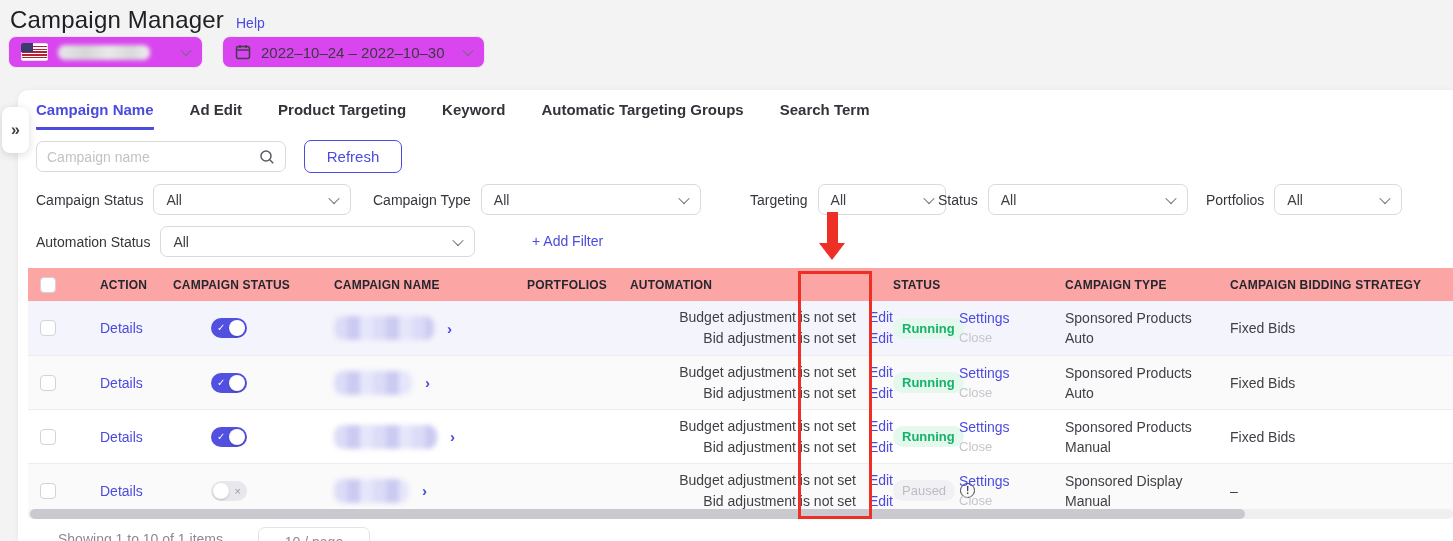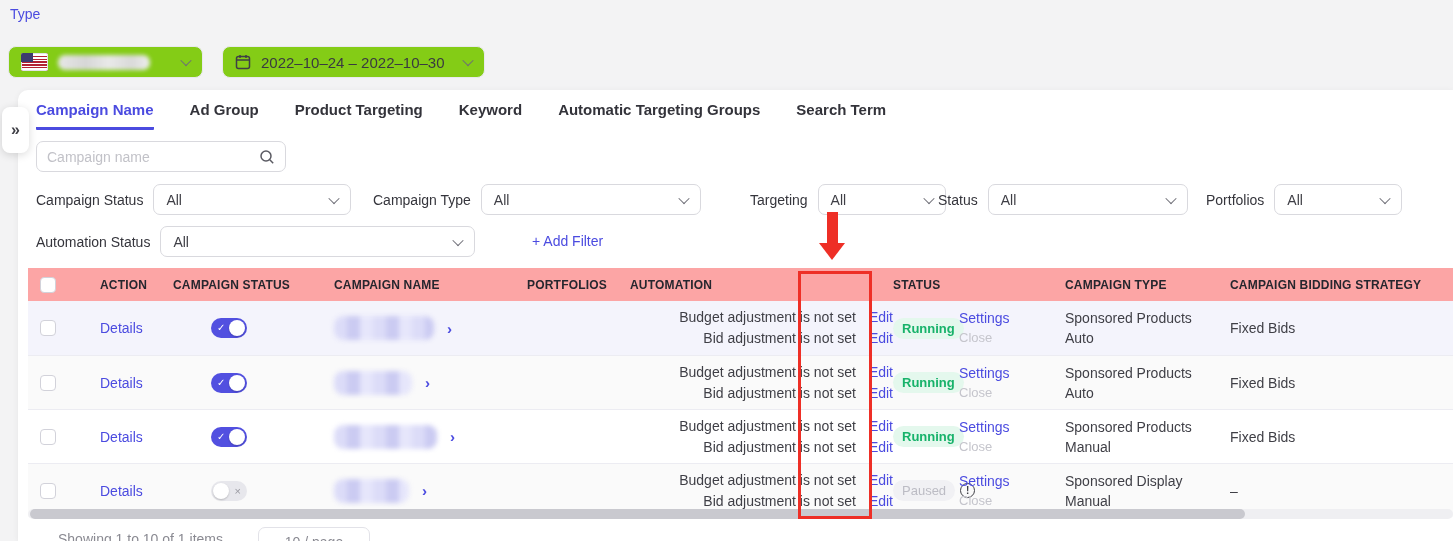--- a/index.html
+++ b/index.html
@@ -13,21 +13,21 @@
   *{box-sizing:border-box;margin:0;padding:0;}
   body{margin:0;background:#fff;}
   .screen{
     position:relative;width:1453px;height:541px;overflow:hidden;
     background:#f3f3f4;font-family:"Liberation Sans",sans-serif;color:var(--text);
   }
   
   .hdr{position:absolute;left:10px;top:6px;display:flex;align-items:baseline;gap:12px;}
   .pg-title{font-size:24px;font-weight:500;color:#202024;letter-spacing:.2px;}
   .help-link{font-size:14px;color:var(--accent);cursor:pointer;}
-  .selbox{position:absolute;top:46px;height:32px;background:#84cc16;border:1px solid #e9e9ed;
+  .selbox{position:absolute;top:36px;height:32px;background:#d946ef;border:1px solid #e9e9ed;
     border-radius:8px;display:flex;align-items:center;padding:0 12px;gap:10px;}
   .acct{left:8px;width:195px;}
   .datebox{left:222px;width:263px;font-size:15px;color:#3a3a40;}
   .flag{position:relative;width:27px;height:18px;border-radius:2px;overflow:hidden;flex:0 0 auto;
     background:repeating-linear-gradient(180deg,#b22234 0 1.4px,#fff 1.4px 2.8px);box-shadow:0 0 0 1px #e2e2e6 inset;}
   .flag:before{content:"";position:absolute;left:0;top:0;width:12px;height:9px;background:#3c3b6e;}
   .blur-acct{width:92px;height:15px;border-radius:7px;
     background:linear-gradient(90deg,#e7e7e7,#d6d6d6 30%,#e9e9e9 55%,#d9d9d9 80%,#eee);filter:blur(2px);}
   .chev{width:8px;height:8px;border-right:1.6px solid #6e6e77;border-bottom:1.6px solid #6e6e77;
     transform:rotate(45deg) translate(-1px,-1px);flex:0 0 auto;margin-left:auto;}
@@ -113,21 +113,22 @@
   .anno-shaft{position:absolute;left:827px;top:212px;width:11px;height:32px;background:var(--red);z-index:6;pointer-events:none;}
   .anno-head{position:absolute;left:819px;top:243px;width:0;height:0;z-index:6;pointer-events:none;
     border-left:13px solid transparent;border-right:13px solid transparent;border-top:17px solid var(--red);}
 </style>
 </head>
 <body>
 
 <div class="screen">
 
   <div class="hdr">
-    <span class="help-link">Type</span>
+    <span class="pg-title">Campaign Manager</span>
+    <span class="help-link">Help</span>
   </div>
 
   <div class="selbox acct">
     <span class="flag"></span>
     <span class="blur-acct"></span>
     <span class="chev"></span>
   </div>
 
   <div class="selbox datebox">
     <span class="cal">
@@ -140,36 +141,37 @@
     </span>
     <span>2022–10–24 – 2022–10–30</span>
     <span class="chev"></span>
   </div>
 
   <div class="card"></div>
   <div class="expander">»</div>
 
   <div class="tabs">
     <span class="tab active">Campaign Name</span>
-    <span class="tab">Ad Group</span>
+    <span class="tab">Ad Edit</span>
     <span class="tab">Product Targeting</span>
     <span class="tab">Keyword</span>
     <span class="tab">Automatic Targeting Groups</span>
     <span class="tab">Search Term</span>
   </div>
 
   <div class="search-wrap">
     <input type="text" placeholder="Campaign name" style="">
     <span style="display:flex;">
       <svg width="16" height="16" viewBox="0 0 16 16">
           <circle cx="7" cy="7" r="5" fill="none" stroke="#5a5a62" stroke-width="1.5"></circle>
           <line x1="10.8" y1="10.8" x2="14.2" y2="14.2" stroke="#5a5a62" stroke-width="1.5"></line>
         </svg>
     </span>
   </div>
+  <button class="refresh-btn">Refresh</button>
 
   <div class="fgroup fg0">
     <span>Campaign Status</span>
     <div class="sel">
       <span>All</span>
       <span class="chev"></span>
     </div>
   </div>
   <div class="fgroup fg1">
     <span>Campaign Type</span>

